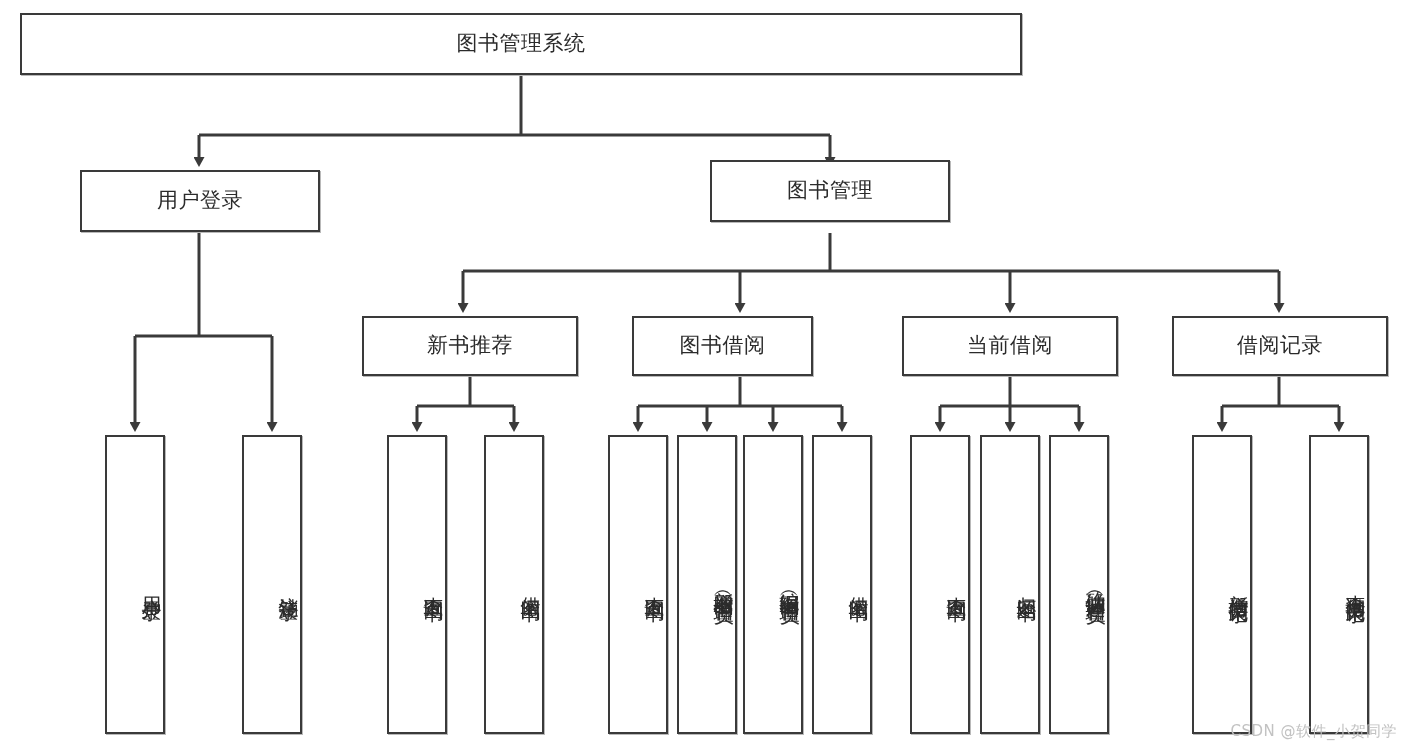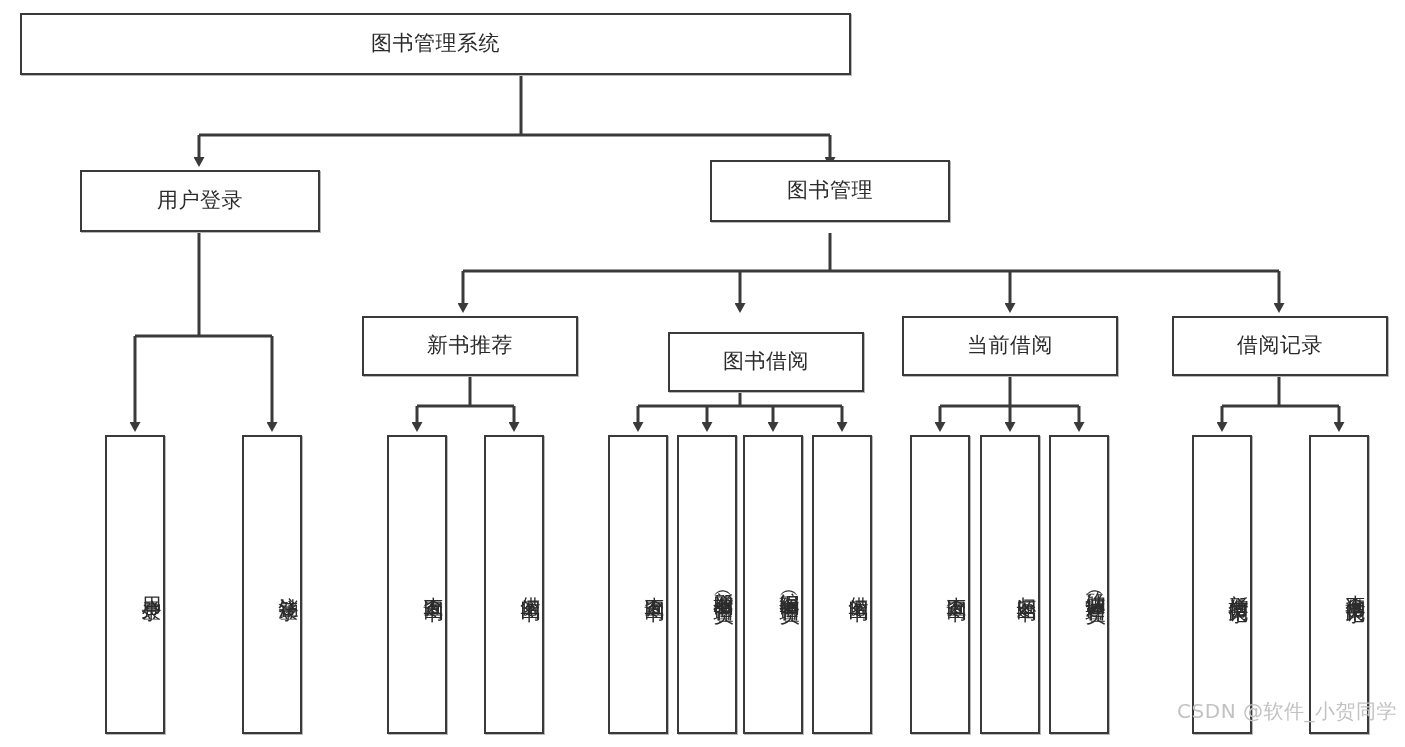--- a/index.html
+++ b/index.html
@@ -47,22 +47,22 @@
     writing-mode: vertical-rl;
     text-orientation: upright;
     letter-spacing: 2px;
     padding: 6px 0;
     align-items: flex-start;
     justify-content: center;
   }
   .watermark {
     position: absolute;
     right: 8px;
-    bottom: 22px;
-    font-size: 20px;
+    bottom: 6px;
+    font-size: 15px;
     color: #c2c2c2;
     letter-spacing: 0.5px;
     white-space: nowrap;
     z-index: 3;
   }
 </style>
 </head>
 <body>
 
 <div id="canvas">
@@ -113,35 +113,35 @@
       <path d="M1010,406 L1010,423" marker-end="url(#arrow)"></path>
       <path d="M1079,406 L1079,423" marker-end="url(#arrow)"></path>
 
       <path d="M1279,376 L1279,406"></path>
       <path d="M1222,406 L1339,406"></path>
       <path d="M1222,406 L1222,423" marker-end="url(#arrow)"></path>
       <path d="M1339,406 L1339,423" marker-end="url(#arrow)"></path>
     </g>
   </svg>
 
-  <div class="node horiz" style="left:20px; top:13px; width:831px; height:62px;">
+  <div class="node horiz" style="left:20px; top:13px; width:1002px; height:62px;">
     <span>图书管理系统</span>
   </div>
 
   <div class="node horiz" style="left:80px; top:170px; width:240px; height:62px;">
     <span>用户登录</span>
   </div>
   <div class="node horiz" style="left:710px; top:160px; width:240px; height:62px;">
     <span>图书管理</span>
   </div>
 
   <div class="node horiz" style="left:362px; top:316px; width:216px; height:60px;align-items:center;">
     <span>新书推荐</span>
   </div>
-  <div class="node horiz" style="left:632px; top:332px; width:196px; height:60px;margin-left:36px;">
+  <div class="node horiz" style="left:632px; top:316px; width:181px; height:60px;">
     <span>图书借阅</span>
   </div>
   <div class="node horiz" style="left:1172px; top:316px; width:216px; height:60px;">
     <span>借阅记录</span>
   </div>
   <div class="node horiz" style="left:902px; top:316px; width:216px; height:60px;">
     <span>当前借阅</span>
   </div>
 
   <div class="node vert" style="left:105px; top:435px; width:60px; height:299px;">

